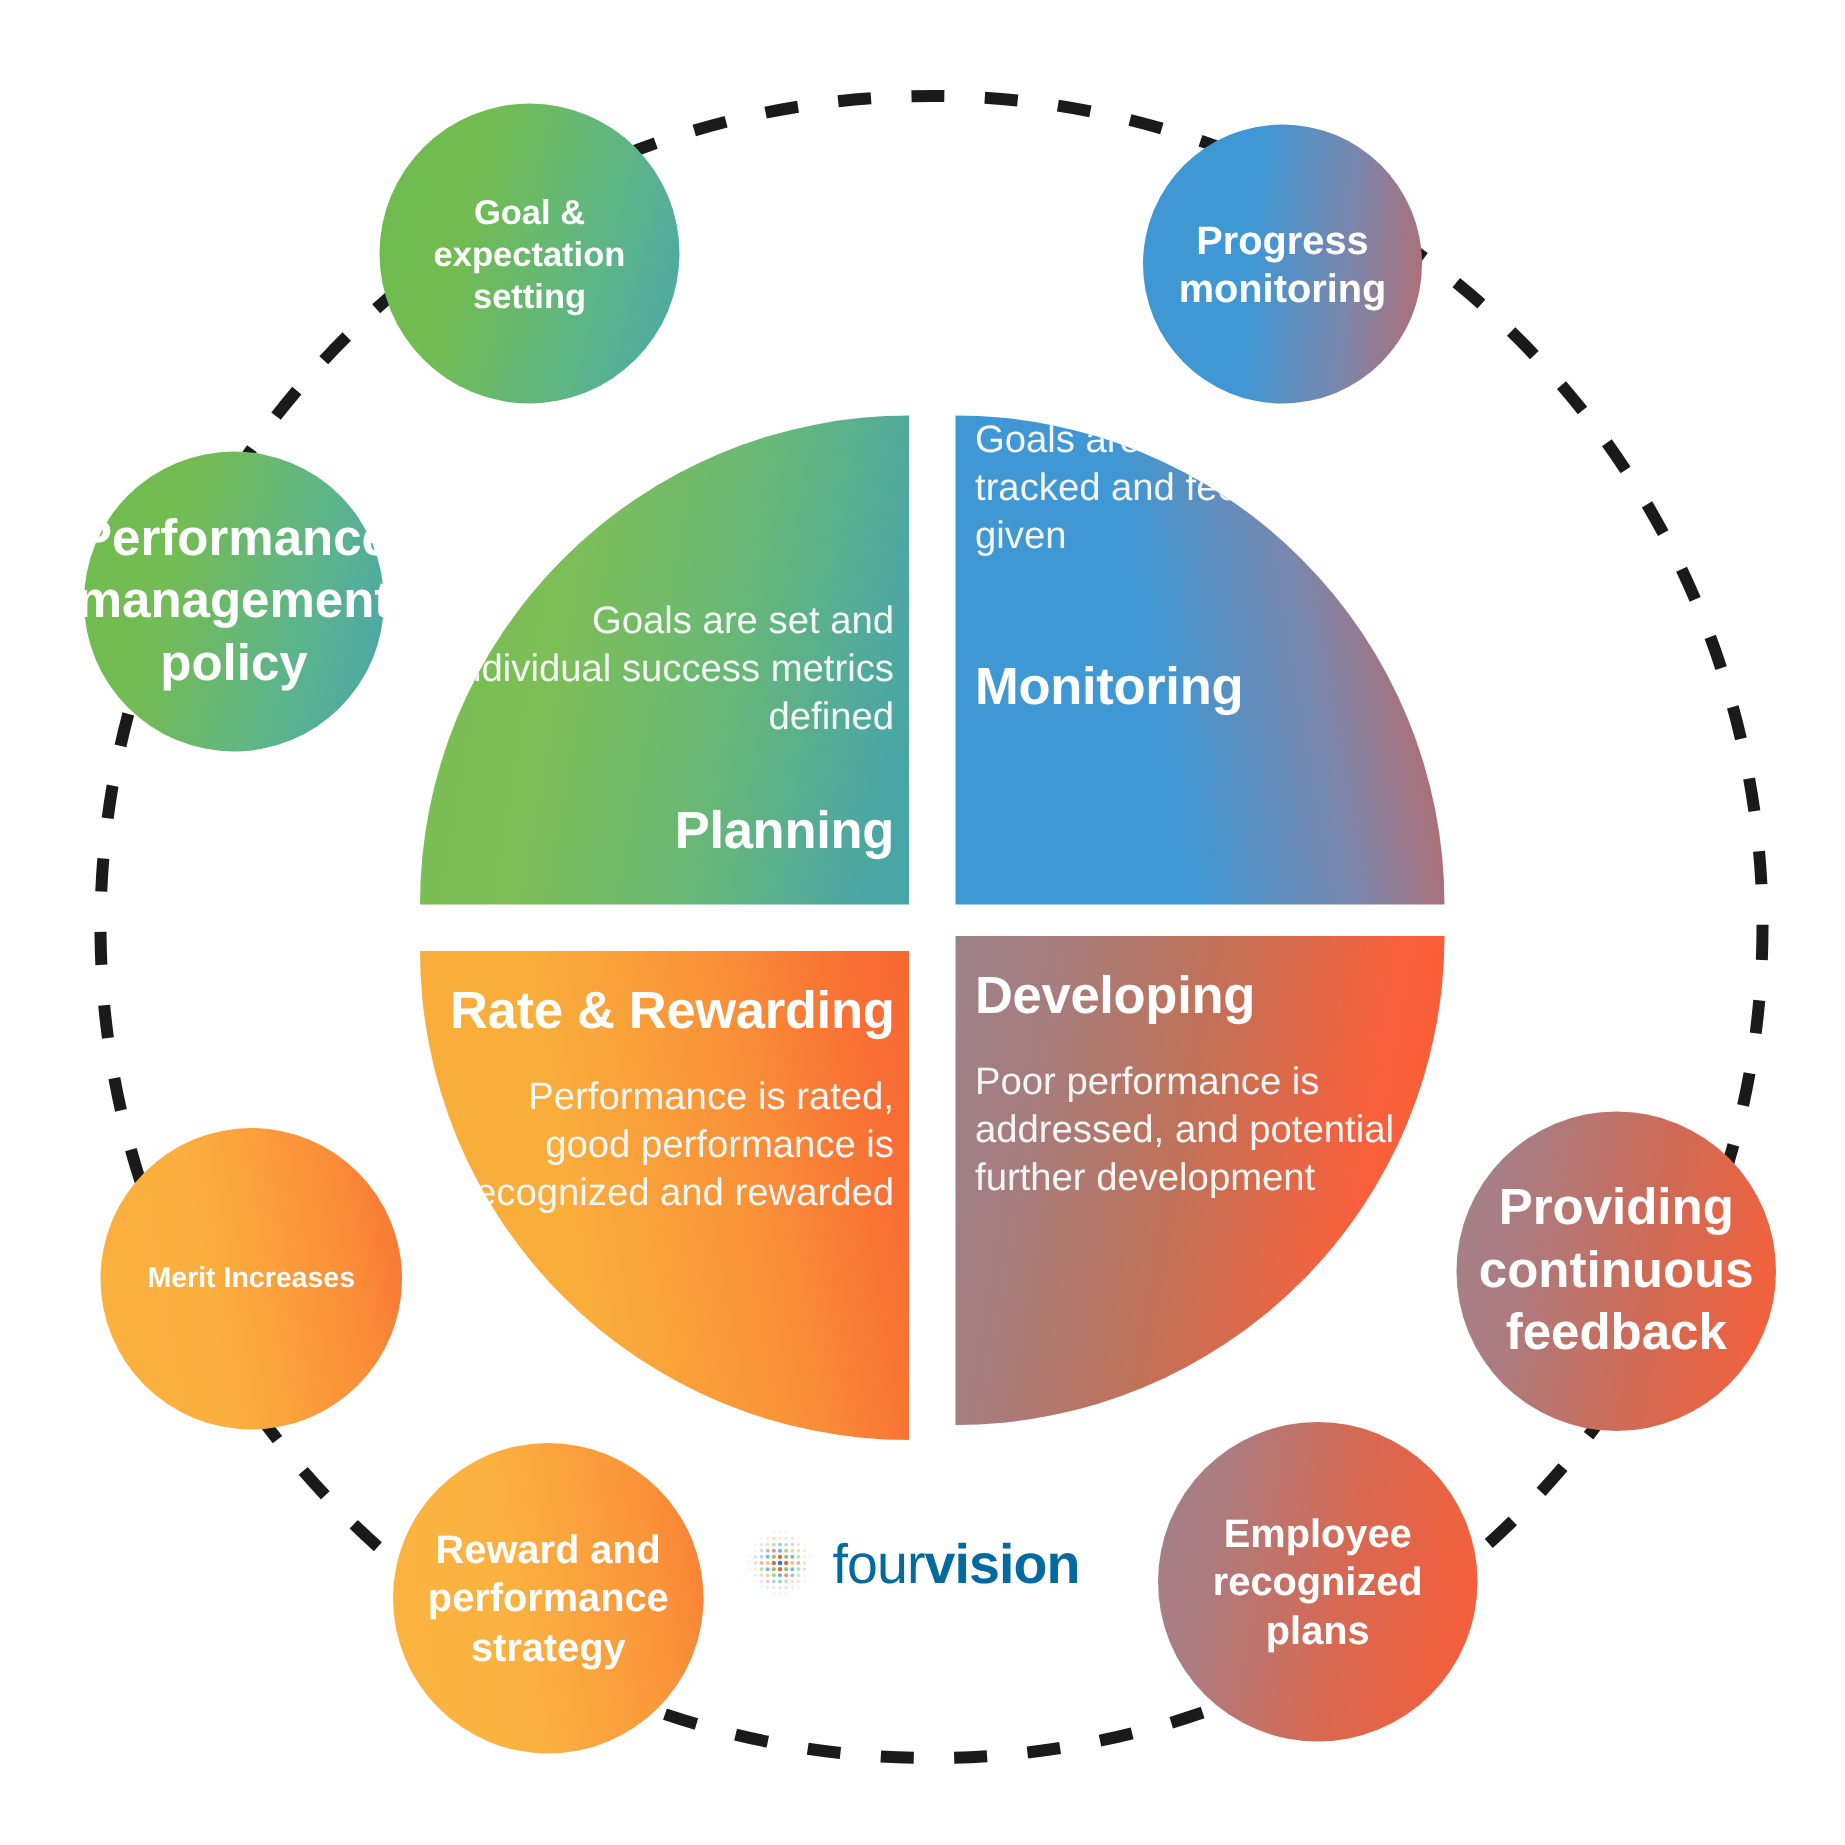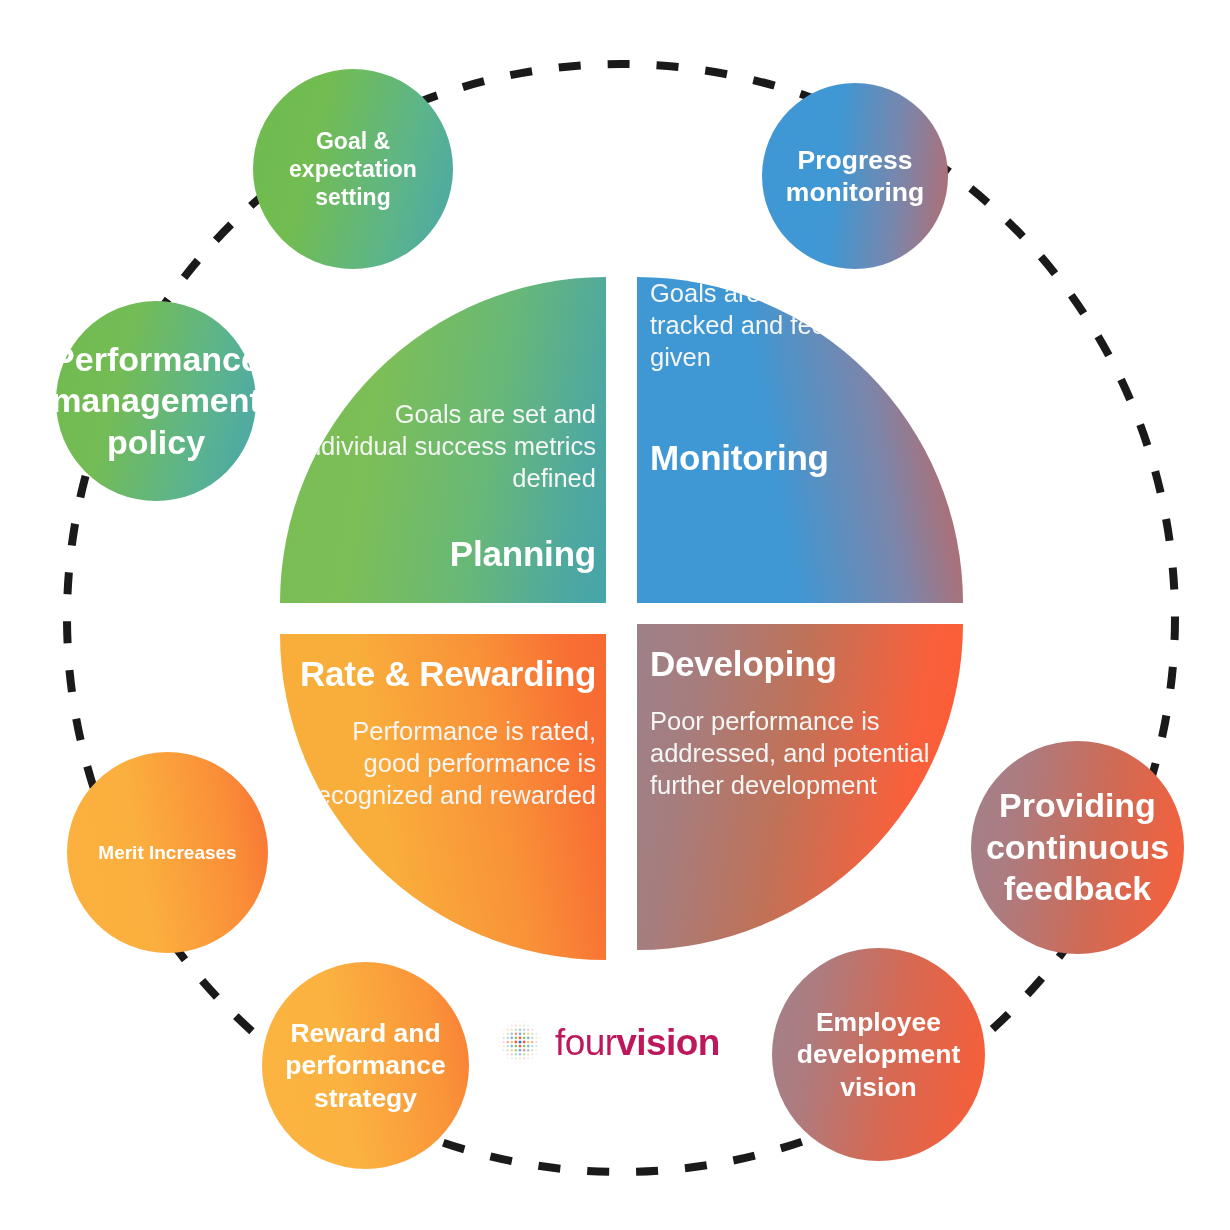--- a/index.html
+++ b/index.html
@@ -120,21 +120,21 @@
   
   .logo{
     position:absolute;
     left:498px; top:1020px;
     display:flex;align-items:center;gap:13px;
   }
   .logo-mark{width:44px;height:44px;display:block;}
   .logo-text{
     font-size:37px;
     letter-spacing:-0.6px;
-    color:#be185d;
+    color:#0369a1;
     line-height:1;
     white-space:nowrap;
   }
   .logo-text .lt-light{font-weight:300;}
   .logo-text .lt-bold{font-weight:bold;}
 </style>
 </head>
 <body>
 
 <div id="stage">
@@ -186,21 +186,21 @@
 
   <div class="bubble b-feedback">
     <span>Providing continuous feedback</span>
   </div>
 
   <div class="bubble b-reward">
     <span>Reward and performance strategy</span>
   </div>
 
   <div class="bubble b-empdev">
-    <span>Employee development vision</span>
+    <span>Employee recognized plans</span>
   </div>
 
   <div class="logo">
     <svg class="logo-mark" viewBox="0 0 44 44">
       <g id="dots">
           <circle cx="17.90" cy="1.50" r="1.02" fill="#3aa7a0" opacity="0.07"></circle>
           <circle cx="22.00" cy="1.50" r="1.03" fill="#d94f8c" opacity="0.07"></circle>
           <circle cx="26.10" cy="1.50" r="1.02" fill="#e8442e" opacity="0.07"></circle>
           <circle cx="9.70" cy="5.60" r="1.03" fill="#3aa7a0" opacity="0.07"></circle>
           <circle cx="13.80" cy="5.60" r="1.08" fill="#d94f8c" opacity="0.14"></circle>

